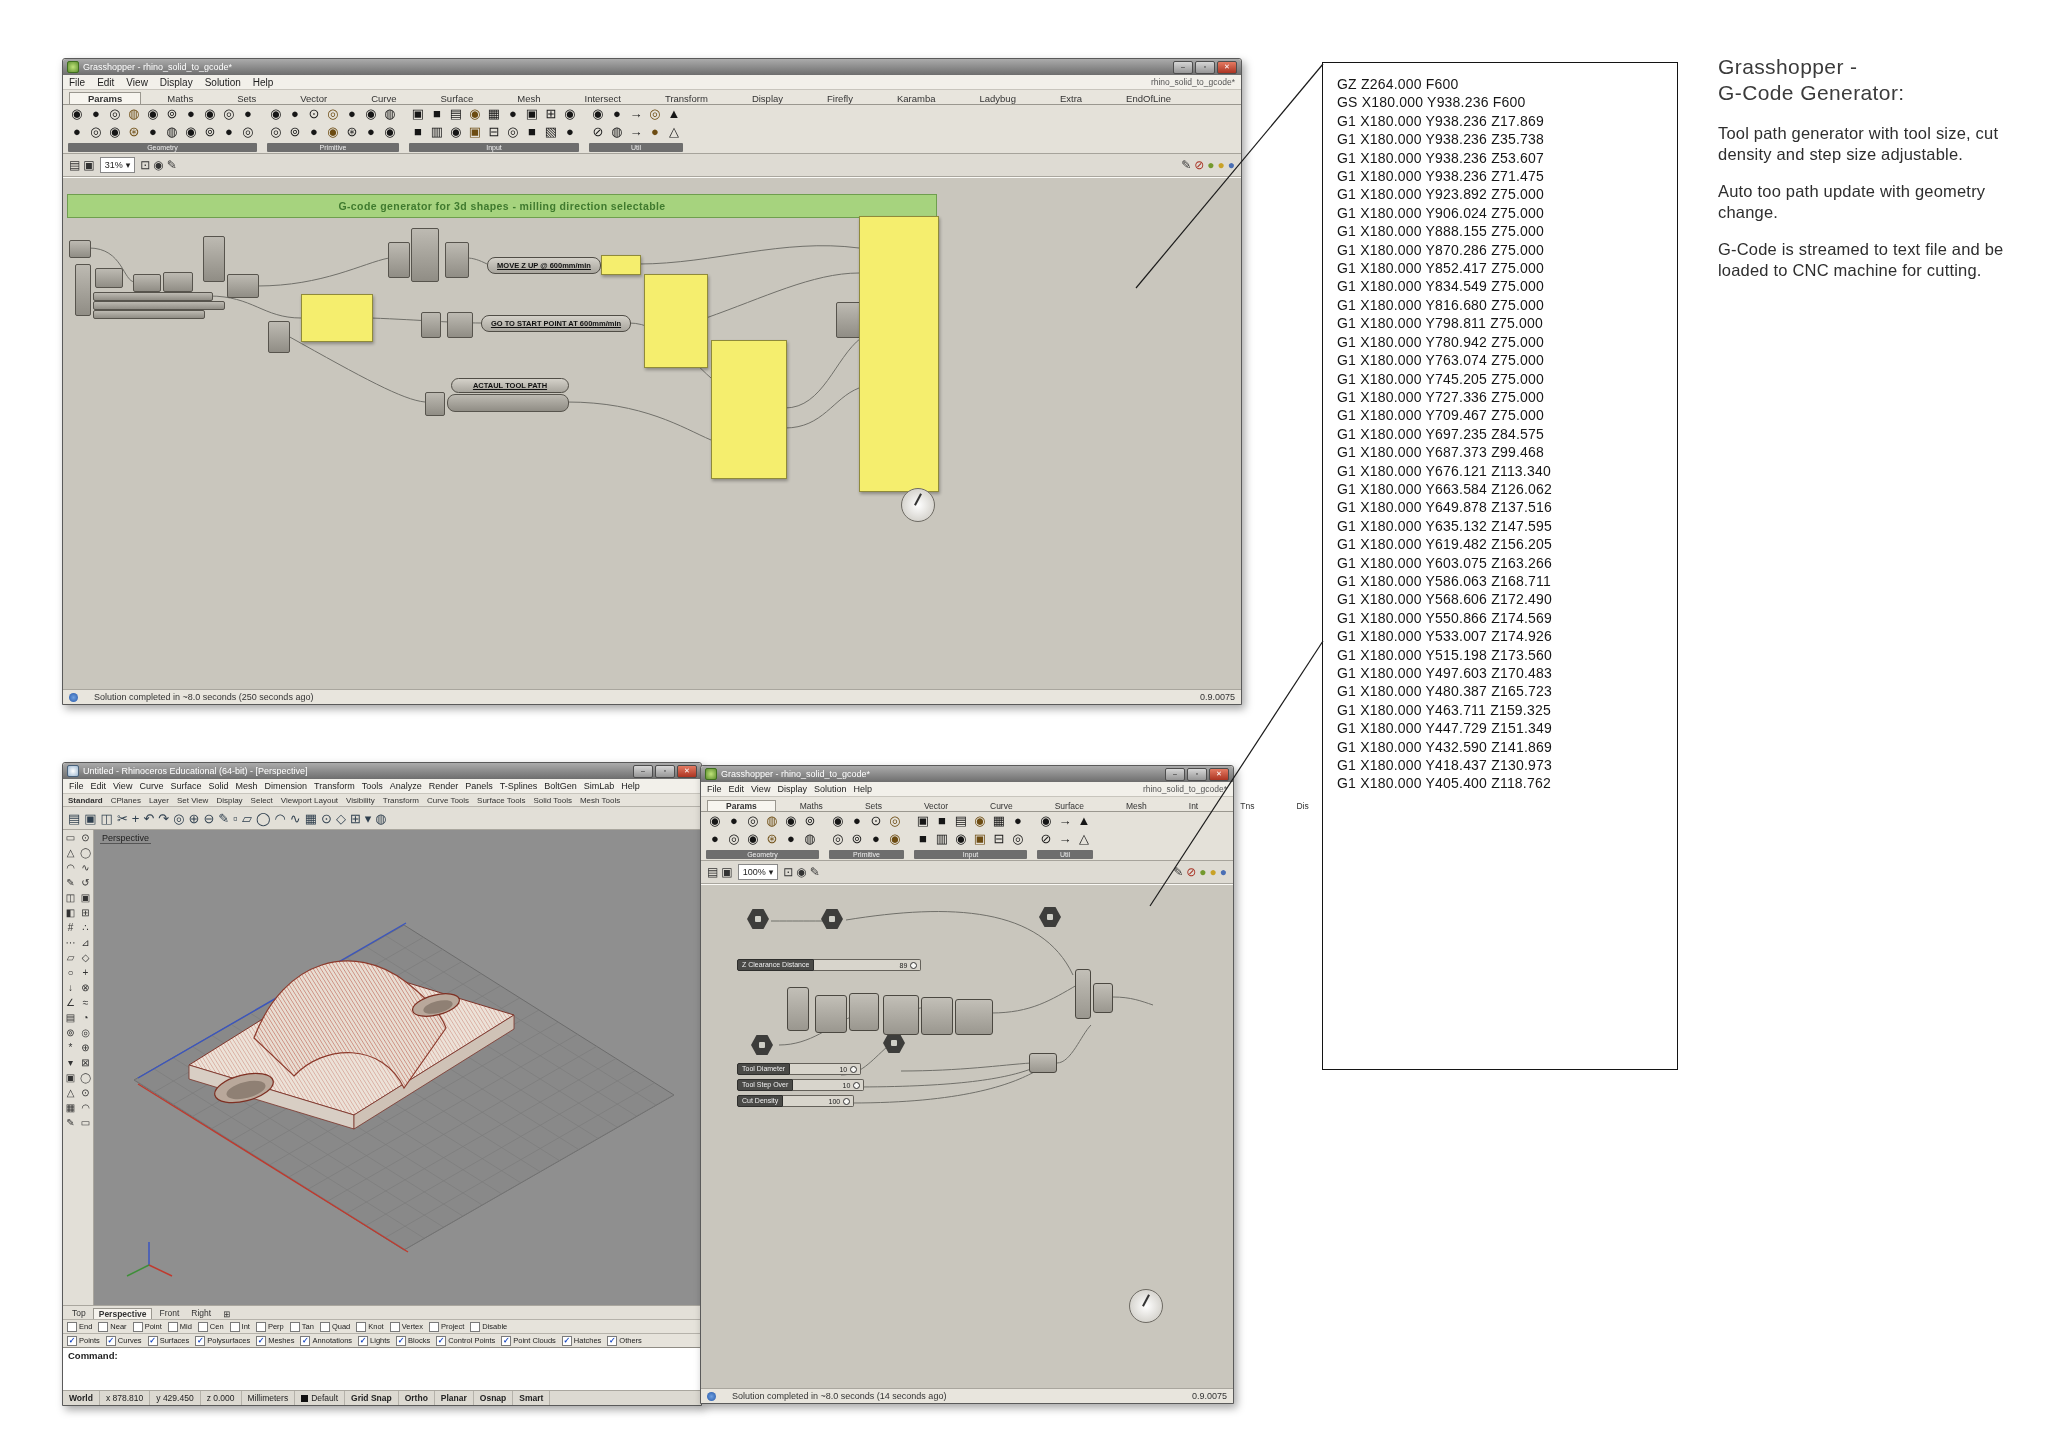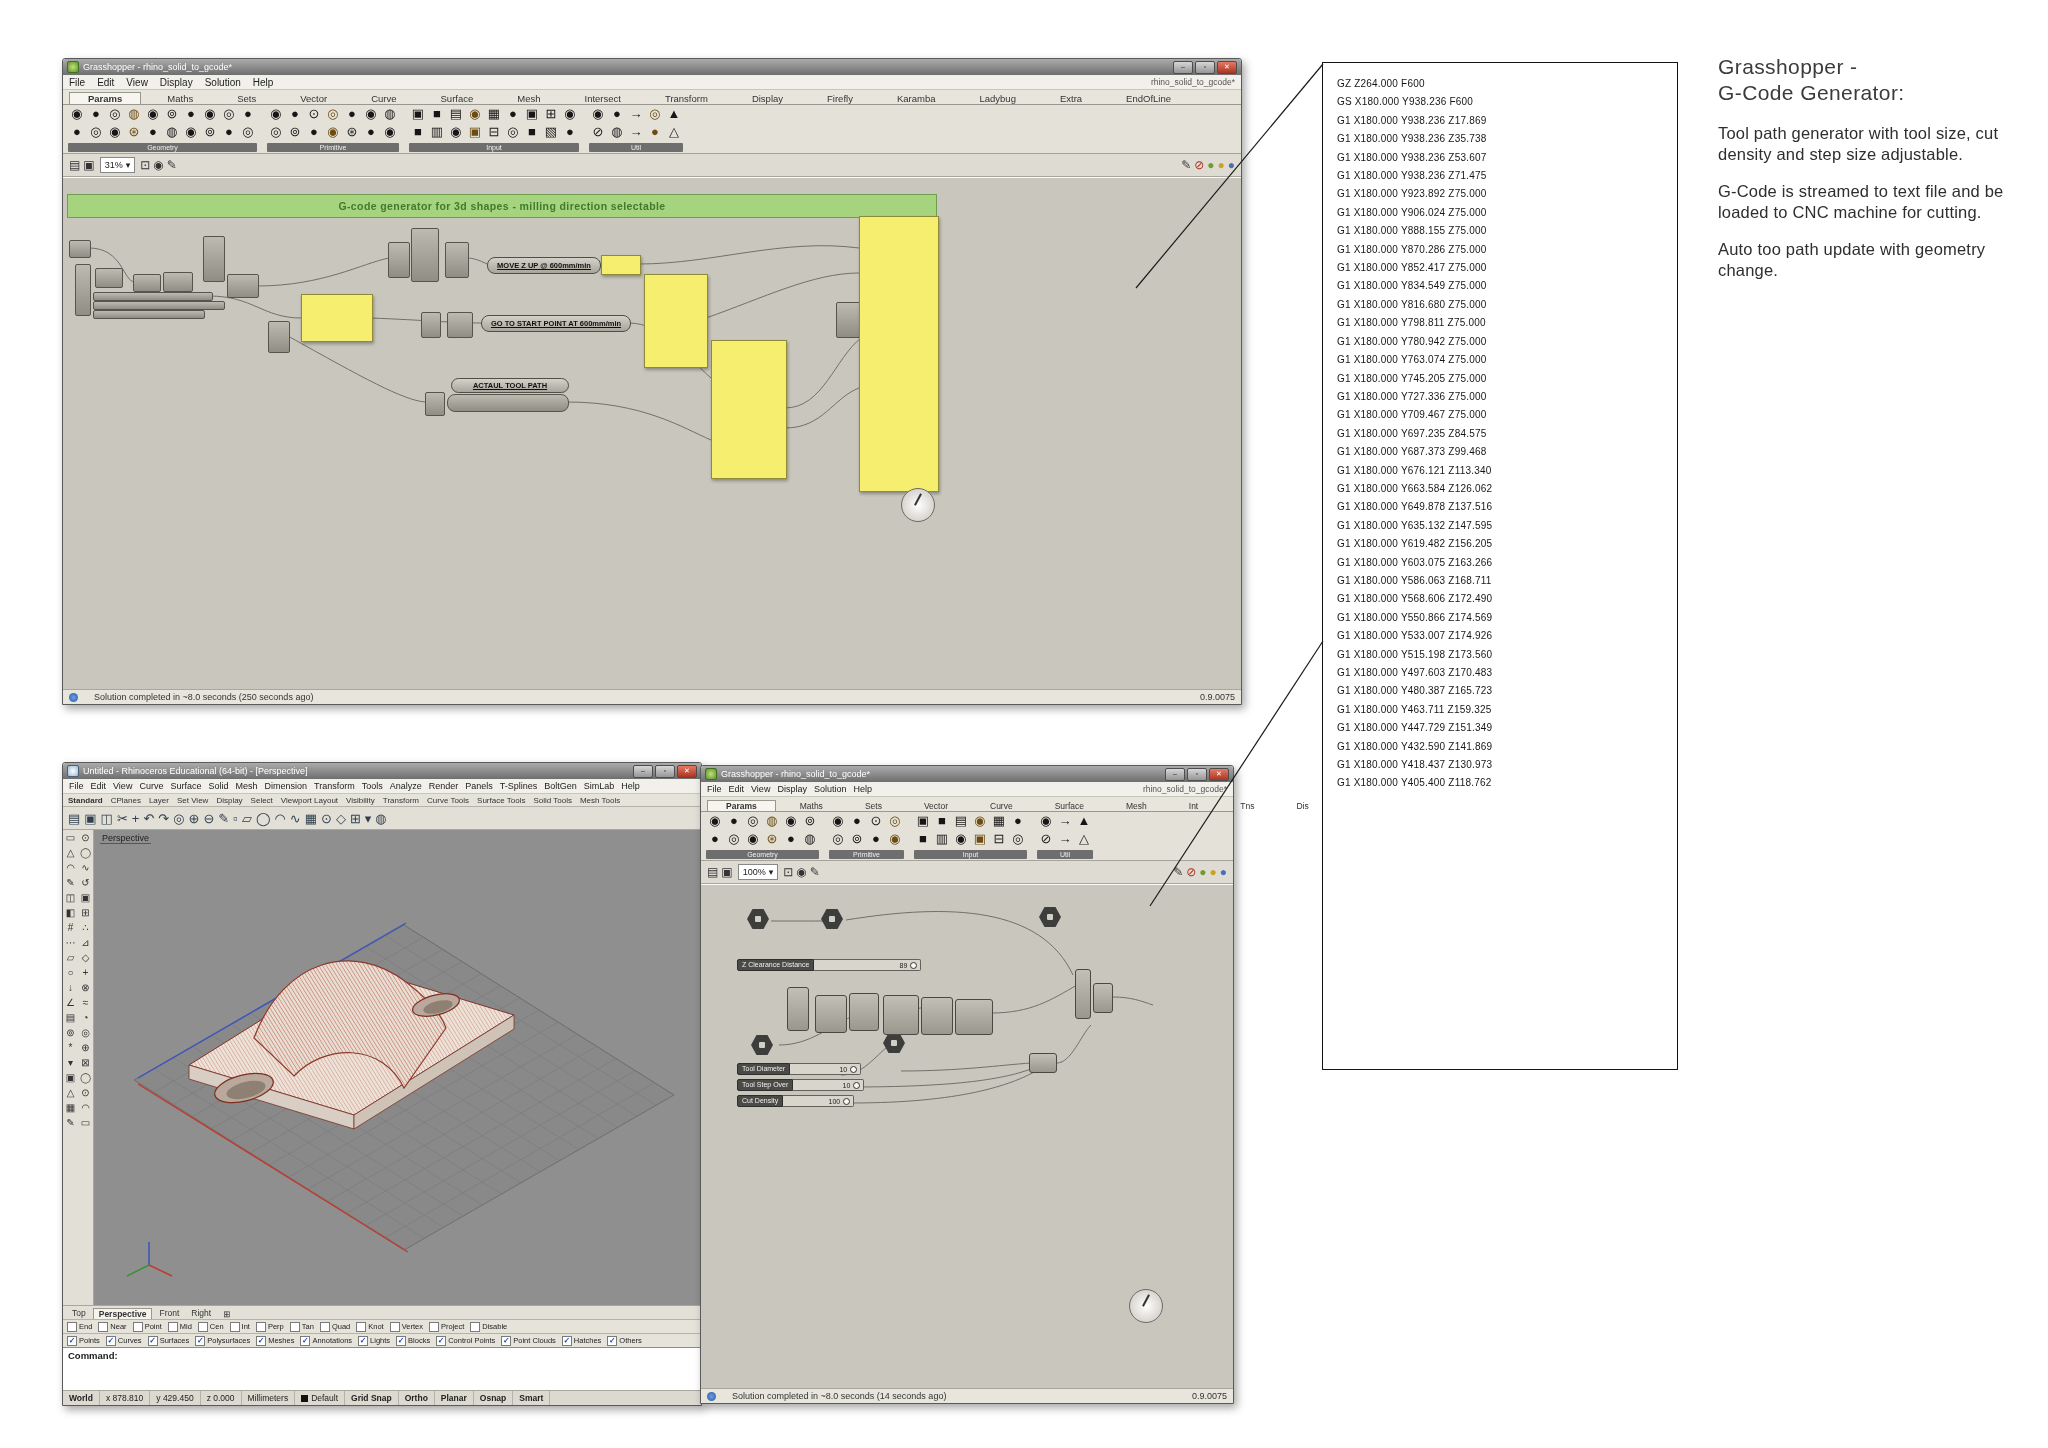--- a/index.html
+++ b/index.html
@@ -102,21 +102,21 @@
   .r-status{height:14px;flex:0 0 14px;background:#dcd9d1;border-top:1px solid #a9a69e;display:flex;align-items:center;
     font-size:8.5px;color:#222;white-space:nowrap;overflow:hidden;}
   .r-status .cell{padding:0 6px;border-right:1px solid #b5b2aa;height:100%;display:inline-flex;align-items:center;gap:3px;}
   .r-status .cell.bold{font-weight:bold;}
   .swatch{width:7px;height:7px;background:#111;display:inline-block;}
   .r-toggles{display:flex;height:100%;}
   .r-toggles span{padding:0 6px;border-right:1px solid #b5b2aa;font-weight:bold;display:inline-flex;align-items:center;}
   
   .gcode{position:absolute;left:1322px;top:62px;width:356px;height:1008px;background:#fff;border:1.5px solid #141414;
     box-sizing:border-box;padding:12px 0 0 14px;z-index:5;}
-  .gcode .line{font-size:10px;line-height:18.4px;color:#161616;letter-spacing:.2px;}
+  .gcode .line{font-size:14px;line-height:18.4px;color:#161616;letter-spacing:.2px;}
   .note{position:absolute;left:1718px;top:54px;width:312px;color:#2e2e2e;z-index:5;}
   .note .ttl{font-size:21px;line-height:1.25;color:#3b3b3b;white-space:pre-line;letter-spacing:.4px;}
   .note p{font-size:16.5px;line-height:1.28;margin:16px 0 0;letter-spacing:.2px;}
   .leaders{position:absolute;left:0;top:0;pointer-events:none;z-index:6;}
 </style>
 </head>
 <body>
 
 <div class="window" style="left:62px;top:58px;width:1178px;height:645px">
   <div class="titlebar">
@@ -937,21 +937,21 @@
     <div class="line">G1 X180.000 Y418.437 Z130.973</div>
     <div class="line">G1 X180.000 Y405.400 Z118.762</div>
   </div>
 
 <div class="note">
   <div class="ttl">Grasshopper -
 G-Code Generator:</div>
   <div>
 
   <p>Tool path generator with tool size, cut density and step size adjustable.</p>
+      <p>Auto too path update with geometry change.</p>
       <p>G-Code is streamed to text file and be loaded to CNC machine for cutting.</p>
-      <p>Auto too path update with geometry change.</p>
     </div>
 </div>
 
 <svg class="leaders" width="2048" height="1448">
   <line x1="1136" y1="288" x2="1323" y2="64" stroke="#1a1a1a" stroke-width="1.2"></line>
   <line x1="1150" y1="906" x2="1323" y2="641" stroke="#1a1a1a" stroke-width="1.2"></line>
 </svg>
 
 </body></html>

